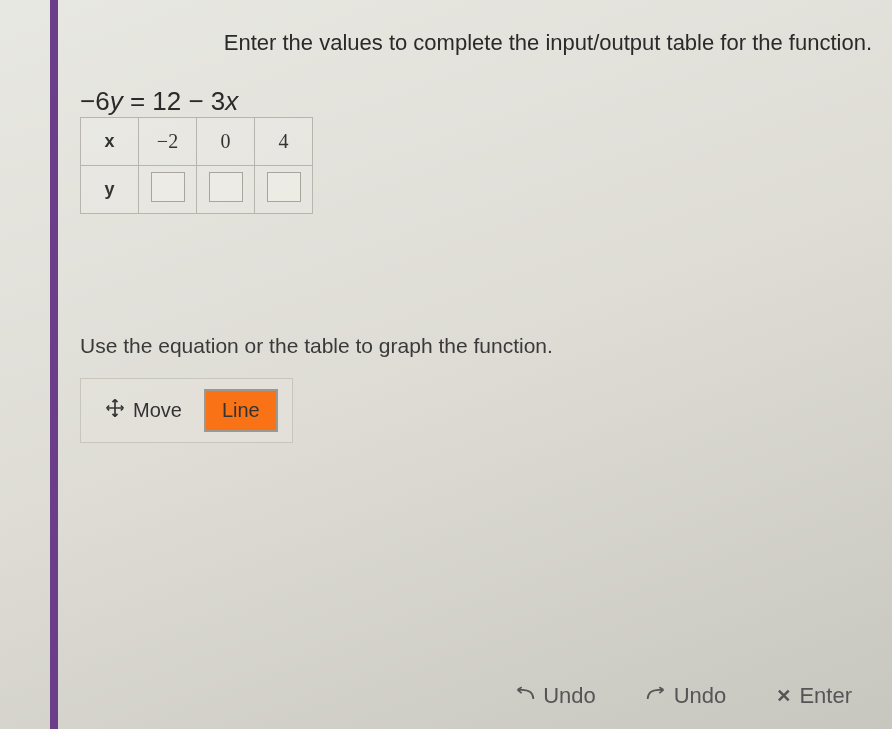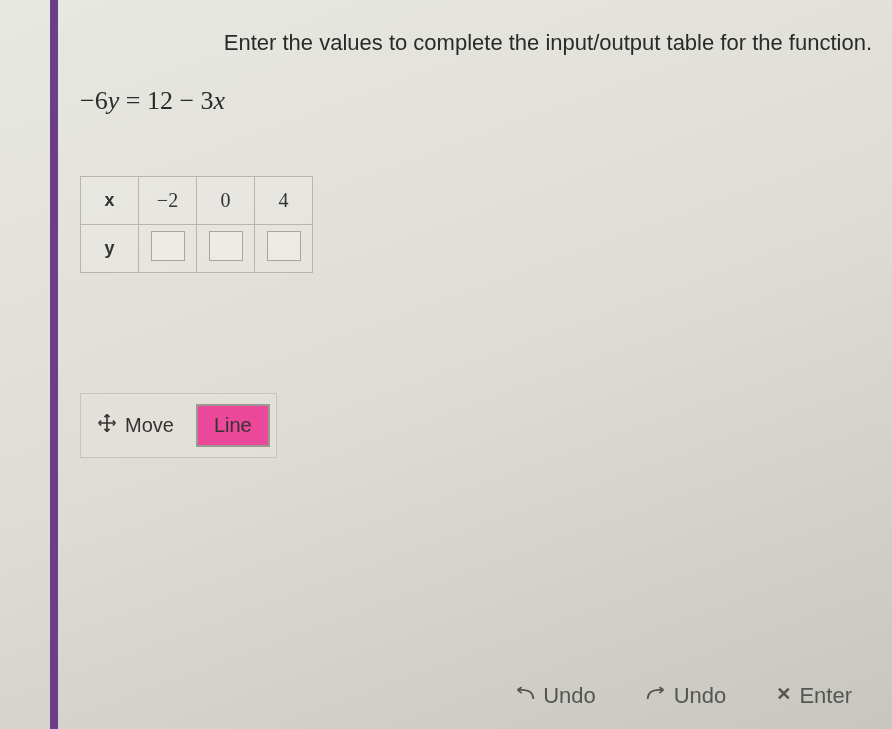--- a/index.html
+++ b/index.html
@@ -30,24 +30,23 @@
       top: 30px;
       right: 20px;
     }
     .instruction {
       font-size: 22px;
       color: #2a2a2a;
       margin-bottom: 30px;
       text-align: right;
     }
     .equation {
-      font-family: Liberation Serif, serif;
+      font-family: Liberation Sans, sans-serif;
       font-size: 26px;
       color: #2a2a2a;
-      margin-bottom: 60px;
     }
     .io-table {
       border-collapse: collapse;
       margin-bottom: 120px;
     }
     .io-table td, .io-table th {
       border: 1px solid #b8b5ad;
       width: 58px;
       height: 48px;
       text-align: center;
@@ -71,56 +70,57 @@
     }
     .graph-instruction {
       font-size: 21px;
       color: #3a3a3a;
       margin-bottom: 20px;
     }
     .toolbar {
       display: flex;
       align-items: center;
       gap: 12px;
-      padding: 10px 6px;
+      padding: 10px 14px;
       background: rgba(230,228,220,0.5);
       border: 1px solid #c8c5bc;
       width: fit-content;
       margin-bottom: 30px;
     }
     .tool-btn {
       display: inline-flex;
       align-items: center;
       gap: 8px;
       font-size: 20px;
       color: #333;
       padding: 6px 10px;
       cursor: pointer;
     }
     .tool-btn.selected {
-      background: #ec4899;
+      background: #f97316;
       border: 2px solid #9a9890;
       padding: 8px 16px;
     }
     .move-icon svg { width: 20px; height: 20px; }
     .bottom-bar {
       position: absolute;
       left: 80px;
       bottom: 10px;
       right: 20px;
       display: flex;
       justify-content: flex-end;
       align-items: center;
       gap: 50px;
       padding: 10px 20px;
       font-size: 22px;
       color: #555;
     }
     .bb-item {
       display: inline-flex;
+      align-items: center;
       gap: 8px;
       cursor: pointer;
     }
     .bb-item svg { width: 20px; height: 18px; }
     .reset-x {
       font-size: 18px;
       font-weight: bold;
     }
   </style>
 </head>
@@ -146,20 +146,21 @@
     </tr>
     <tr>
       <td class="hdr">y</td>
       <td><span class="input-box"></span></td>
       <td><span class="input-box"></span></td>
       <td><span class="input-box"></span></td>
     </tr>
   </tbody>
     </table>
 
+  <p class="graph-instruction">Use the equation or the table to graph the function.</p>
 
   <div class="toolbar">
     <div class="tool-btn">
       <span class="move-icon">
         <svg viewBox="0 0 24 24" fill="none" stroke="#333" stroke-width="2">
           <path d="M12 2 L12 22 M2 12 L22 12"></path>
           <path d="M12 2 L9 5 M12 2 L15 5 M12 22 L9 19 M12 22 L15 19 M2 12 L5 9 M2 12 L5 15 M22 12 L19 9 M22 12 L19 15"></path>
         </svg>
       </span>
       <span>Move</span>

